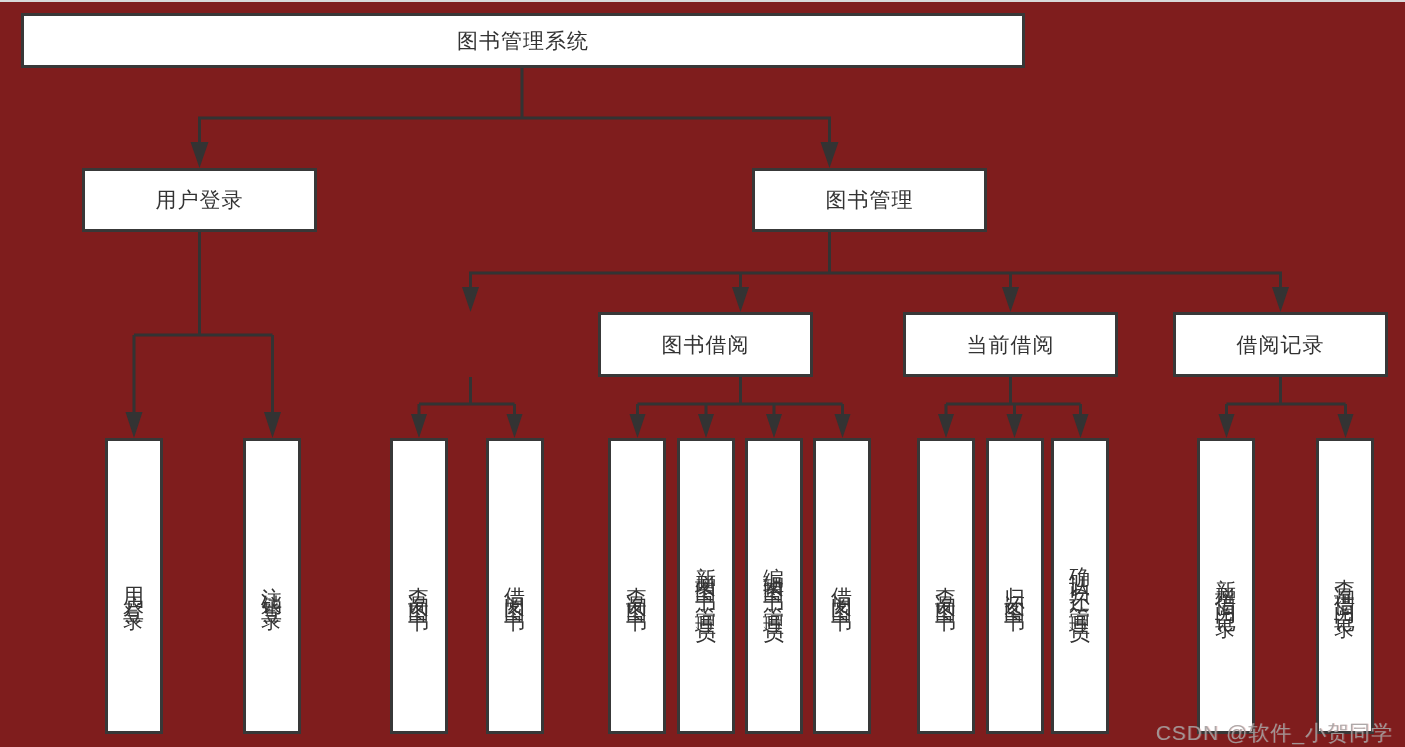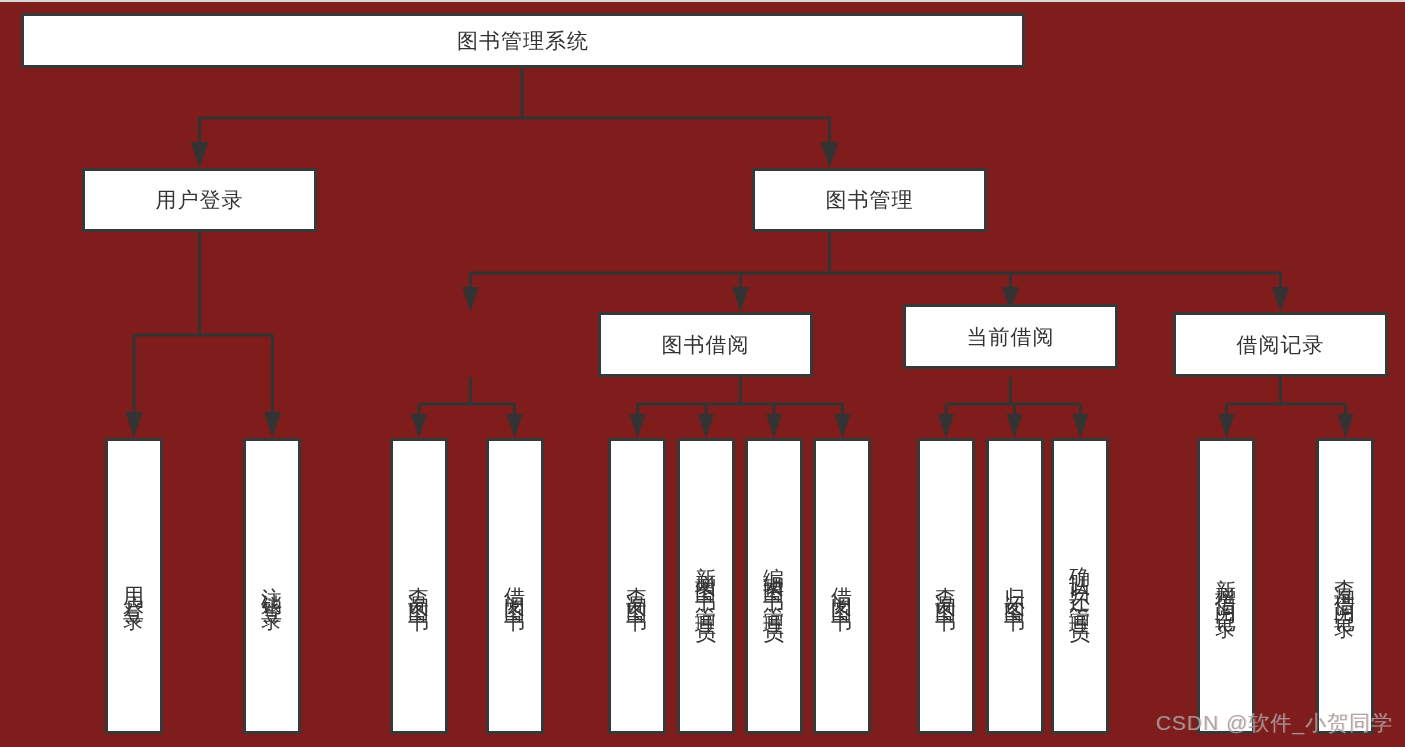--- a/index.html
+++ b/index.html
@@ -38,21 +38,21 @@
     text-orientation: mixed;
     font-size: 21px;
     line-height: 1;
     letter-spacing: 8px;
     color: #333333;
     white-space: nowrap;
   }
   #watermark {
     position: absolute;
     right: 12px;
-    bottom: 10px;
+    bottom: 0;
     font-size: 21px;
     letter-spacing: 1px;
     color: #a5a0a0;
     opacity: 0.9;
     text-shadow: 1px 0 0 rgba(214,120,120,0.35);
     white-space: nowrap;
     z-index: 5;
   }
 </style>
 </head>
@@ -101,21 +101,21 @@
       <polygon points="1337.5,414 1353.5,414 1345.5,438"></polygon>
     </g>
   </svg>
 
   <div class="box hbox" style="left:21px; top:13px; width:1004px; height:55px;">图书管理系统</div>
 
   <div class="box hbox" style="left:82px; top:168px; width:235px; height:64px;">用户登录</div>
   <div class="box hbox" style="left:712px; top:168px; width:235px; height:64px;margin-left:40px;">图书管理</div>
 
   <div class="box hbox" style="left:598px; top:312px; width:215px; height:65px;">图书借阅</div>
-  <div class="box hbox" style="left:903px; top:304px; width:215px; height:65px;">当前借阅</div>
+  <div class="box hbox" style="left:903px; top:312px; width:215px; height:65px;">当前借阅</div>
   <div class="box hbox" style="left:1173px; top:312px; width:215px; height:65px;">借阅记录</div>
 
   <div class="box leaf" style="left:105px;">
     <span class="vtext">用户登录</span>
   </div>
   <div class="box leaf" style="left:243px;">
     <span class="vtext">注销登录</span>
   </div>
 
   <div class="box leaf" style="left:390px;">

